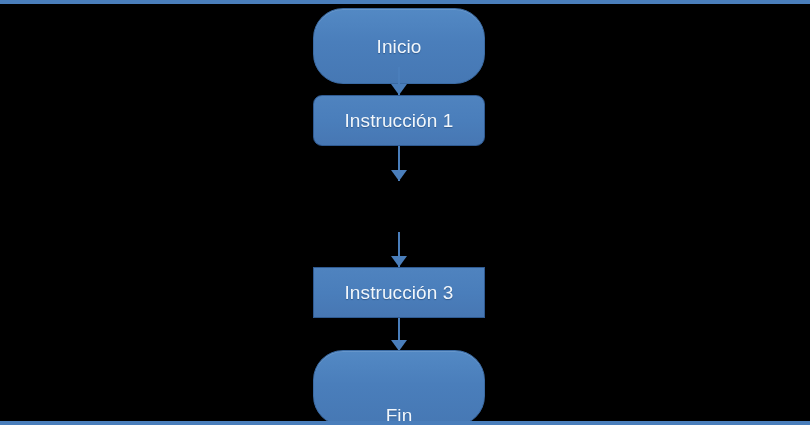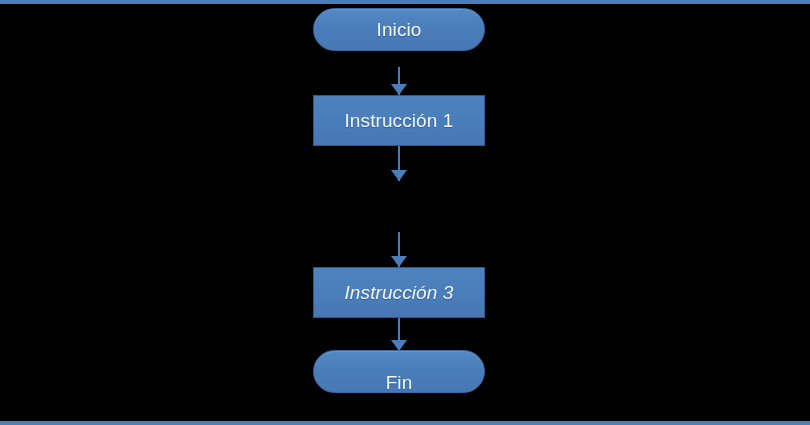--- a/index.html
+++ b/index.html
@@ -44,21 +44,21 @@
     color: #f2f7fc;
     display: flex;
     align-items: center;
     justify-content: center;
     font-size: 19px;
     line-height: 1;
     letter-spacing: 0.1px;
     text-shadow: 0 1px 1px rgba(20,50,90,0.45);
   }
   .node.terminal {
-    height: 43px;
+    height: 76px;
     border-radius: 30px;
     border-color: #3a6aa3;
     background: linear-gradient(to bottom, #5389c4 0%, #4a7ebb 45%, #4678b4 100%);
     box-shadow: inset 0 1px 0 rgba(255,255,255,0.12);
   }
   .node.process {
     height: 51px;
     border-radius: 0;
     border-color: #2f5a91;
     background: linear-gradient(to bottom, #4f83bf 0%, #4a7ebb 50%, #4777b3 100%);
@@ -103,36 +103,36 @@
 
   <div class="node terminal" style="top:8px;">
     <span class="node-label">Inicio</span>
   </div>
 
   <div class="connector" style="top:67px; height:28px;">
     <span class="shaft"></span>
     <span class="head"></span>
   </div>
 
-  <div class="node process" style="top:95px;">
+  <div class="node process" style="top:95px;border-radius:9px;">
     <span class="node-label">Instrucción 1</span>
   </div>
 
   <div class="connector" style="top:146px; height:35px;">
     <span class="shaft"></span>
     <span class="head"></span>
   </div>
 
 
   <div class="connector" style="top:232px; height:35px;">
     <span class="shaft"></span>
     <span class="head"></span>
   </div>
 
-  <div class="node process" style="top:267px;font-style:italic;">
+  <div class="node process" style="top:267px;">
     <span class="node-label">Instrucción 3</span>
   </div>
 
   <div class="connector" style="top:318px; height:33px;">
     <span class="shaft"></span>
     <span class="head"></span>
   </div>
 
   <div class="node terminal" style="top:350px;align-items:flex-end;">
     <span class="node-label">Fin</span>

